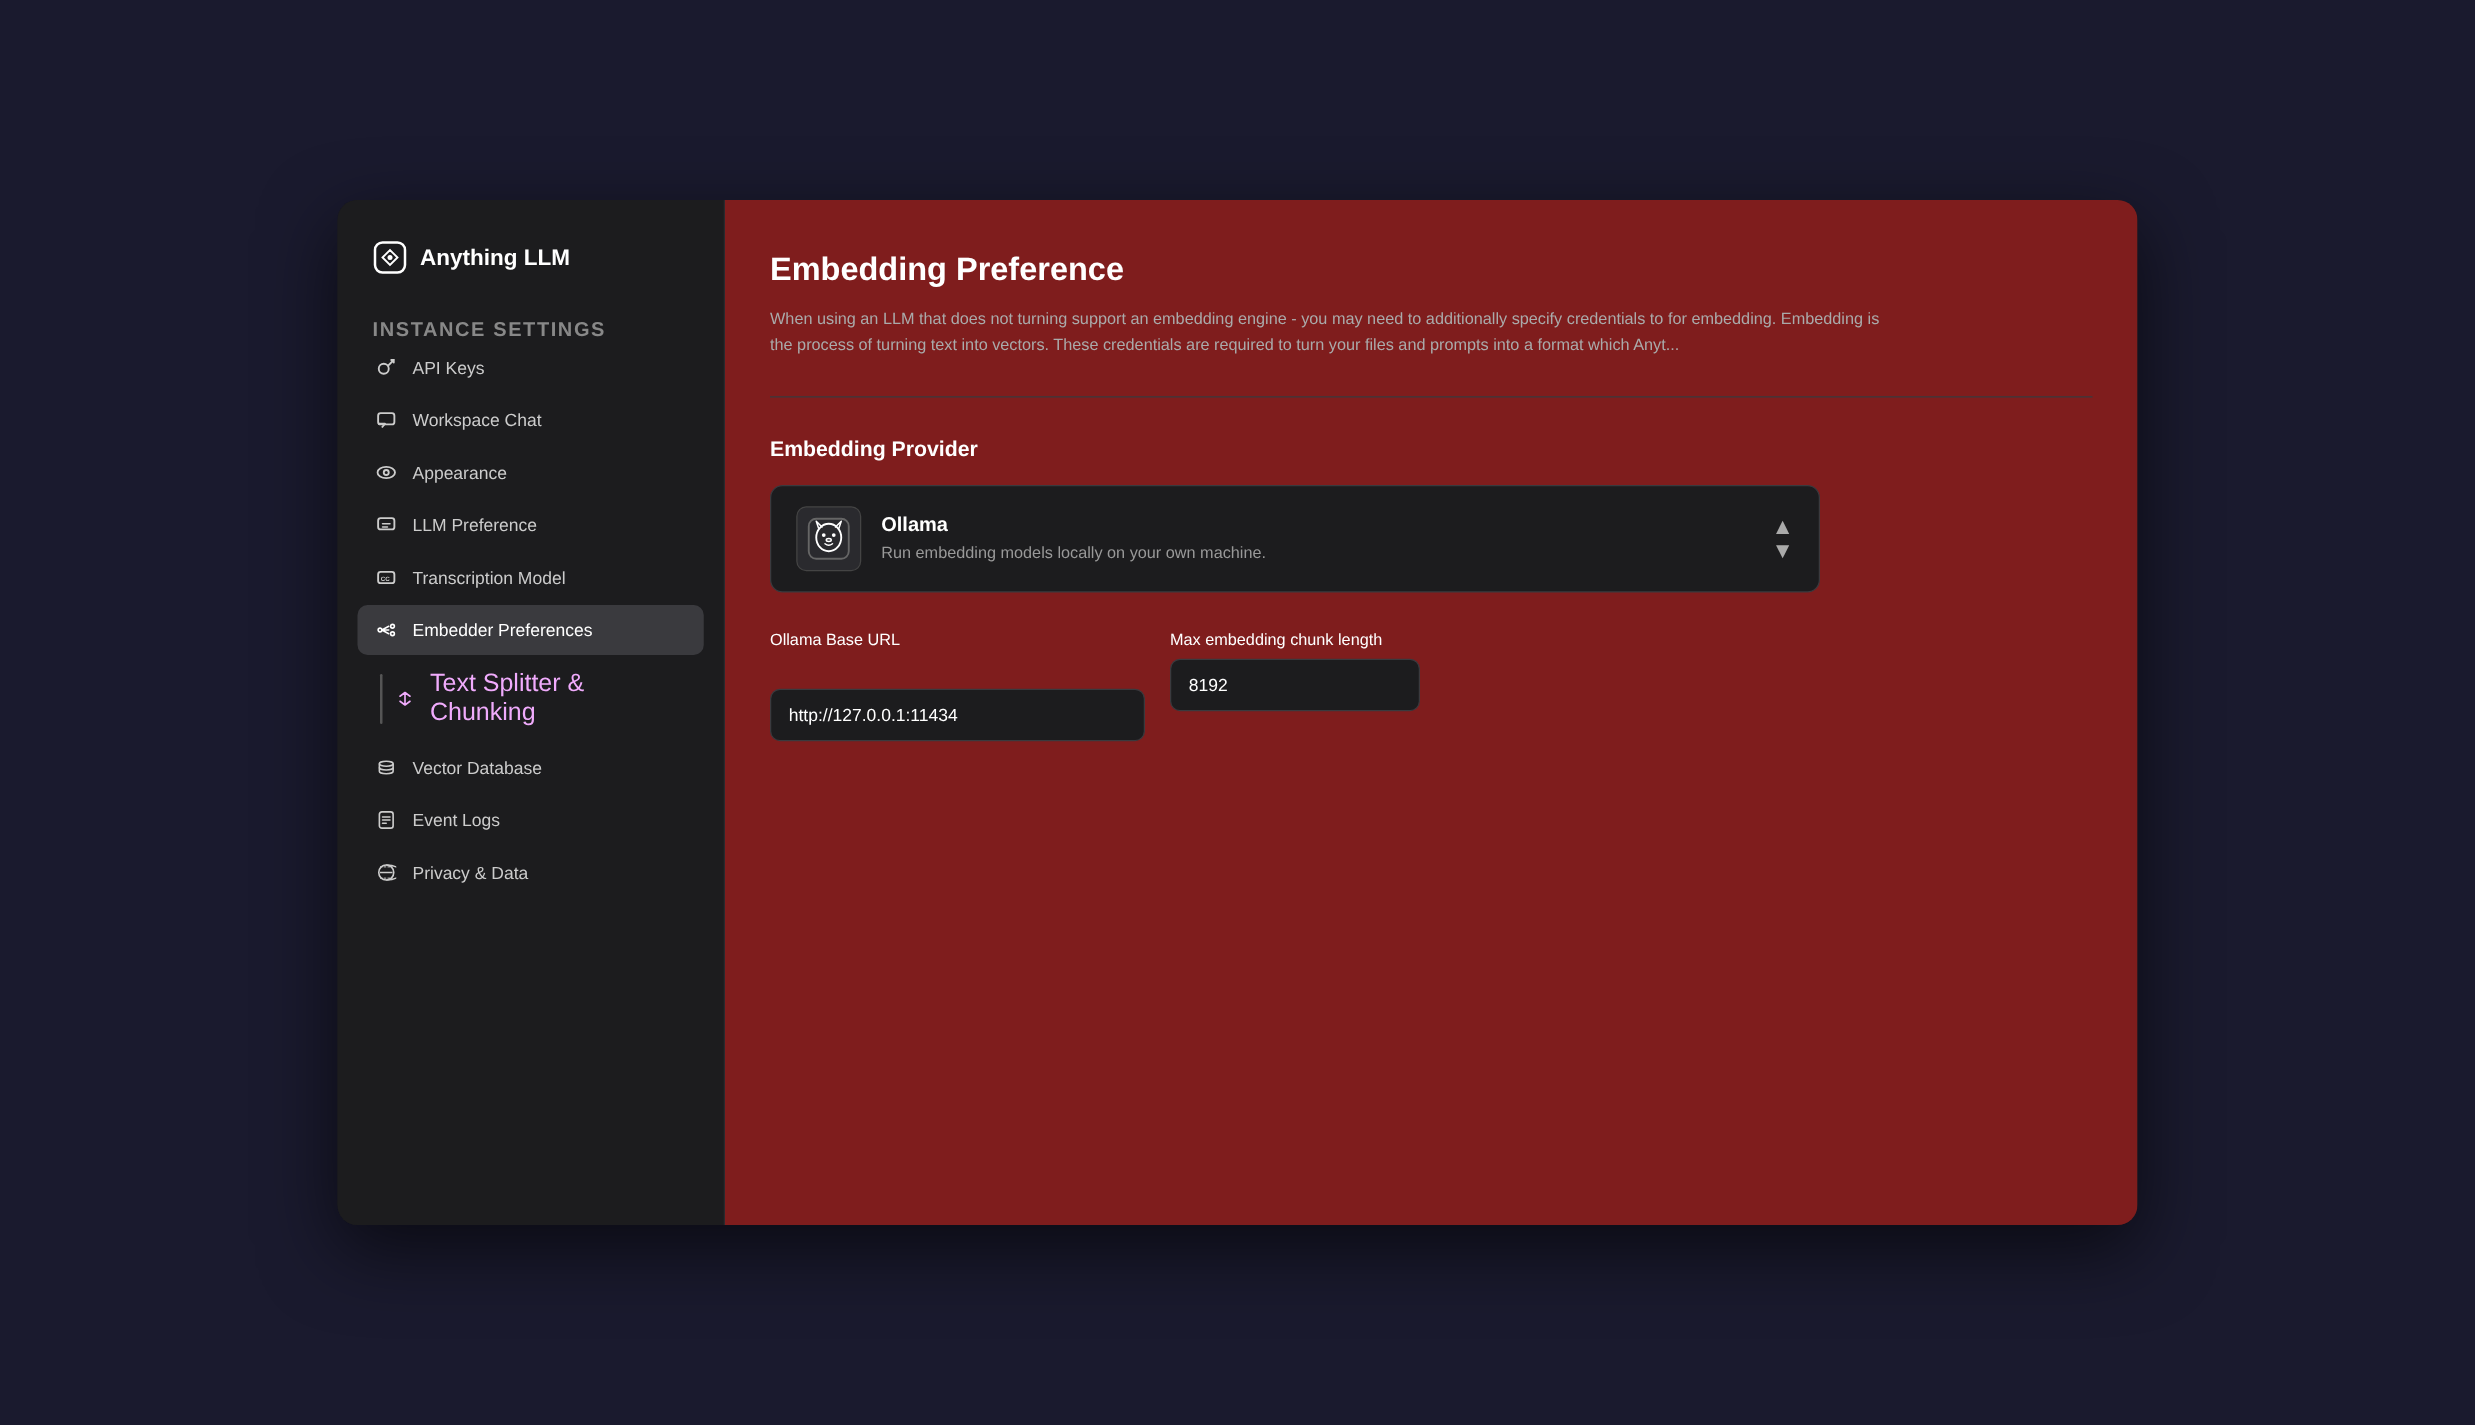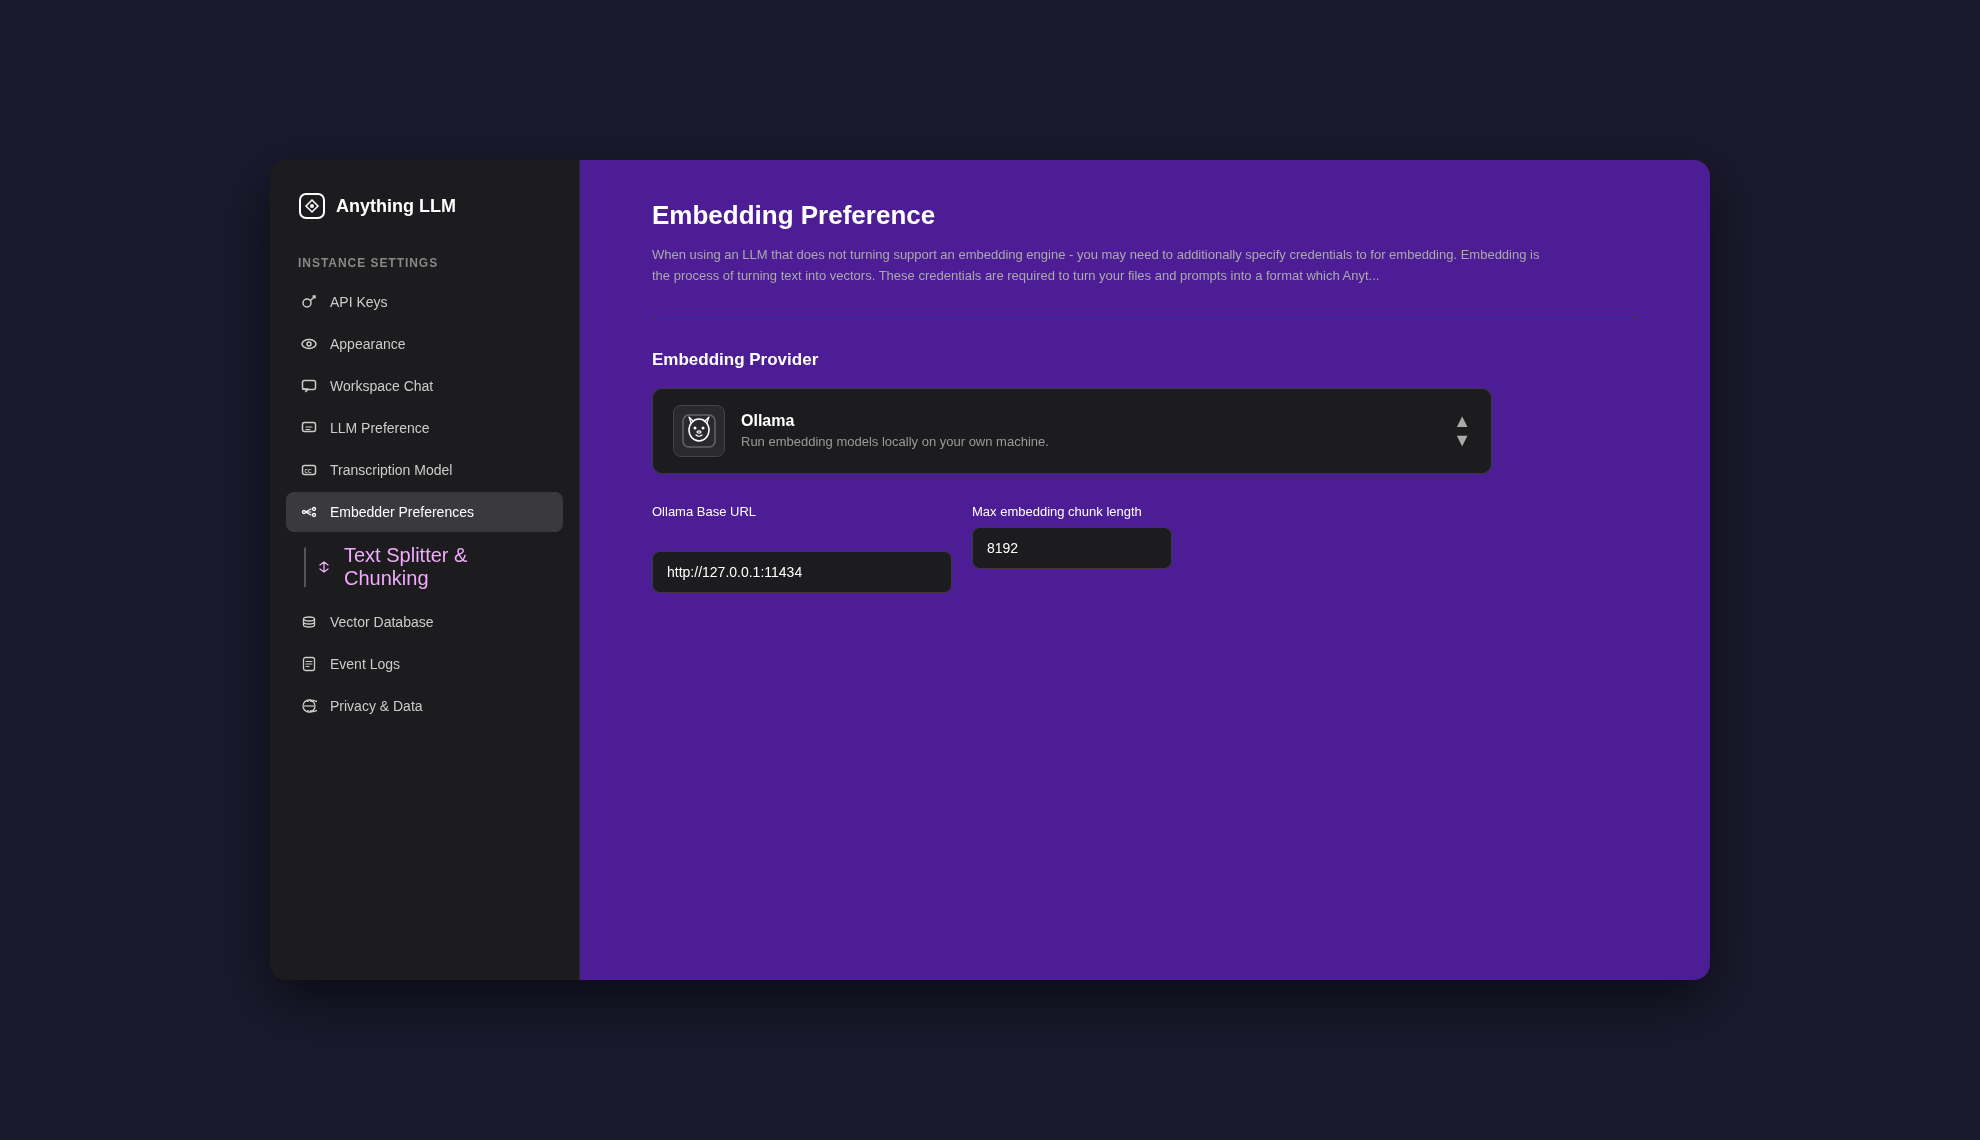--- a/index.html
+++ b/index.html
@@ -41,26 +41,25 @@
       color: #ffffff;
       font-size: 22px;
     }
     .logo-text {
       color: #ffffff;
       font-size: 18px;
       font-weight: 600;
     }
     .section-label {
       color: #888;
-      font-size: 12px;
+      font-size: 16px;
       font-weight: 700;
       letter-spacing: 0.08em;
       text-transform: uppercase;
       padding: 0 12px;
-      margin-bottom: 12px;
     }
     .nav-item {
       display: flex;
       align-items: center;
       gap: 12px;
       padding: 11px 14px;
       border-radius: 8px;
       cursor: pointer;
       color: #ccc;
       font-size: 14px;
@@ -105,22 +104,22 @@
       top: 50%;
       transform: translateY(-50%);
       width: 2px;
       height: 60%;
       background: #555;
       border-radius: 1px;
     }
     
     .main-content {
       flex: 1;
-      background: #4c1d95;
-      padding: 40px 72px;
+      background: #7f1d1d;
+      padding: 40px 36px;
       overflow-y: auto;
     }
     .page-title {
       color: #ffffff;
       font-size: 26px;
       font-weight: 700;
       margin-bottom: 14px;
     }
     .page-description {
       color: #aaa;
@@ -269,35 +268,35 @@
           <circle cx="6" cy="9" r="4" stroke="currentColor" stroke-width="1.5"></circle>
           <path d="M9.5 6.5L14 2M12 2h2v2" stroke="currentColor" stroke-width="1.5" stroke-linecap="round"></path>
         </svg>
       </span>
       <span>API Keys</span>
     </div>
 
     <div class="nav-item">
       <span class="nav-icon">
         <svg width="16" height="16" viewBox="0 0 16 16" fill="none">
+          <rect x="1.5" y="2.5" width="13" height="9" rx="2" stroke="currentColor" stroke-width="1.5"></rect>
+          <path d="M4.5 14L7 11H1.5" stroke="currentColor" stroke-width="1.5" stroke-linejoin="round"></path>
+        </svg>
+      </span>
+      <span>Workspace Chat</span>
+    </div>
+
+    <div class="nav-item">
+      <span class="nav-icon">
+        <svg width="16" height="16" viewBox="0 0 16 16" fill="none">
           <ellipse cx="8" cy="8" rx="7" ry="4.5" stroke="currentColor" stroke-width="1.5"></ellipse>
           <circle cx="8" cy="8" r="2" stroke="currentColor" stroke-width="1.5"></circle>
         </svg>
       </span>
       <span>Appearance</span>
-    </div>
-
-    <div class="nav-item">
-      <span class="nav-icon">
-        <svg width="16" height="16" viewBox="0 0 16 16" fill="none">
-          <rect x="1.5" y="2.5" width="13" height="9" rx="2" stroke="currentColor" stroke-width="1.5"></rect>
-          <path d="M4.5 14L7 11H1.5" stroke="currentColor" stroke-width="1.5" stroke-linejoin="round"></path>
-        </svg>
-      </span>
-      <span>Workspace Chat</span>
     </div>
 
     <div class="nav-item">
       <span class="nav-icon">
         <svg width="16" height="16" viewBox="0 0 16 16" fill="none">
           <rect x="1.5" y="2.5" width="13" height="9" rx="2" stroke="currentColor" stroke-width="1.5"></rect>
           <path d="M5 7h6M5 9.5h4" stroke="currentColor" stroke-width="1.2" stroke-linecap="round"></path>
         </svg>
       </span>
       <span>LLM Preference</span>

